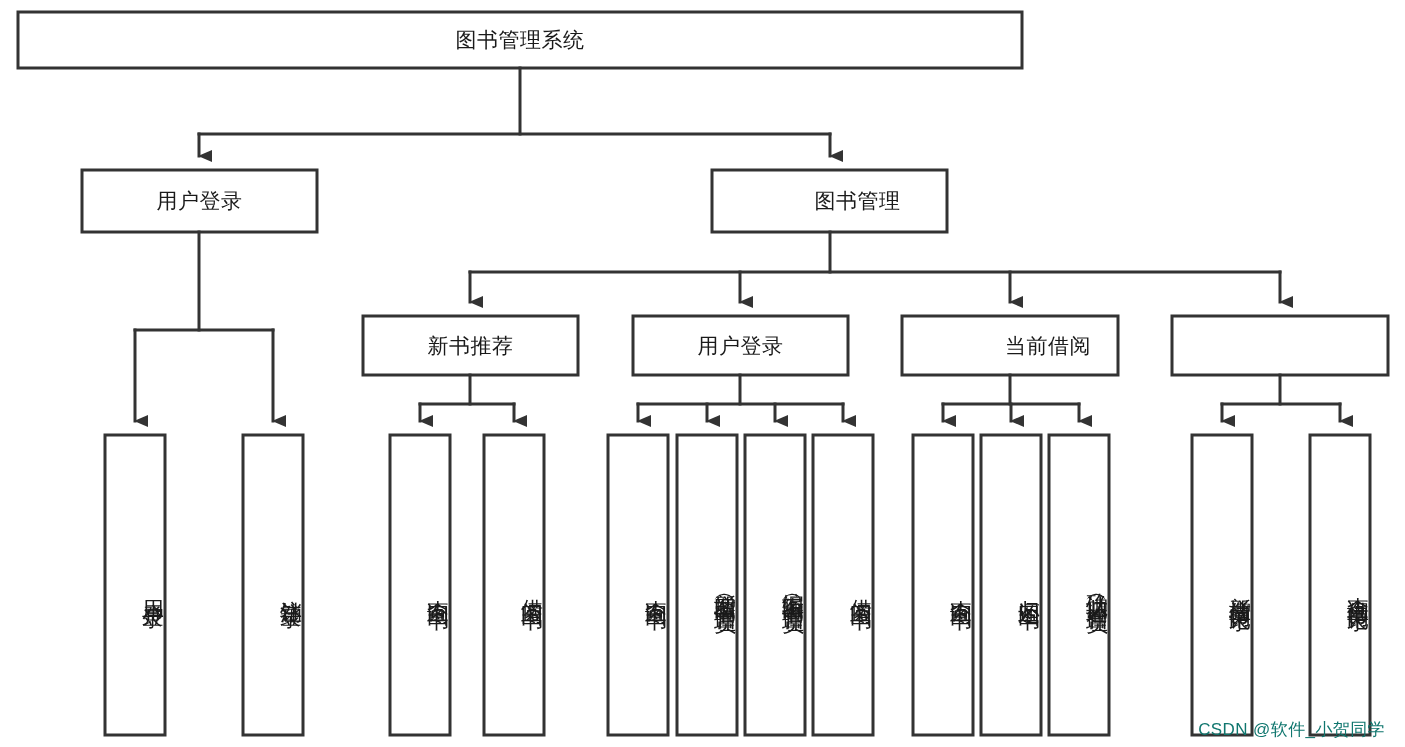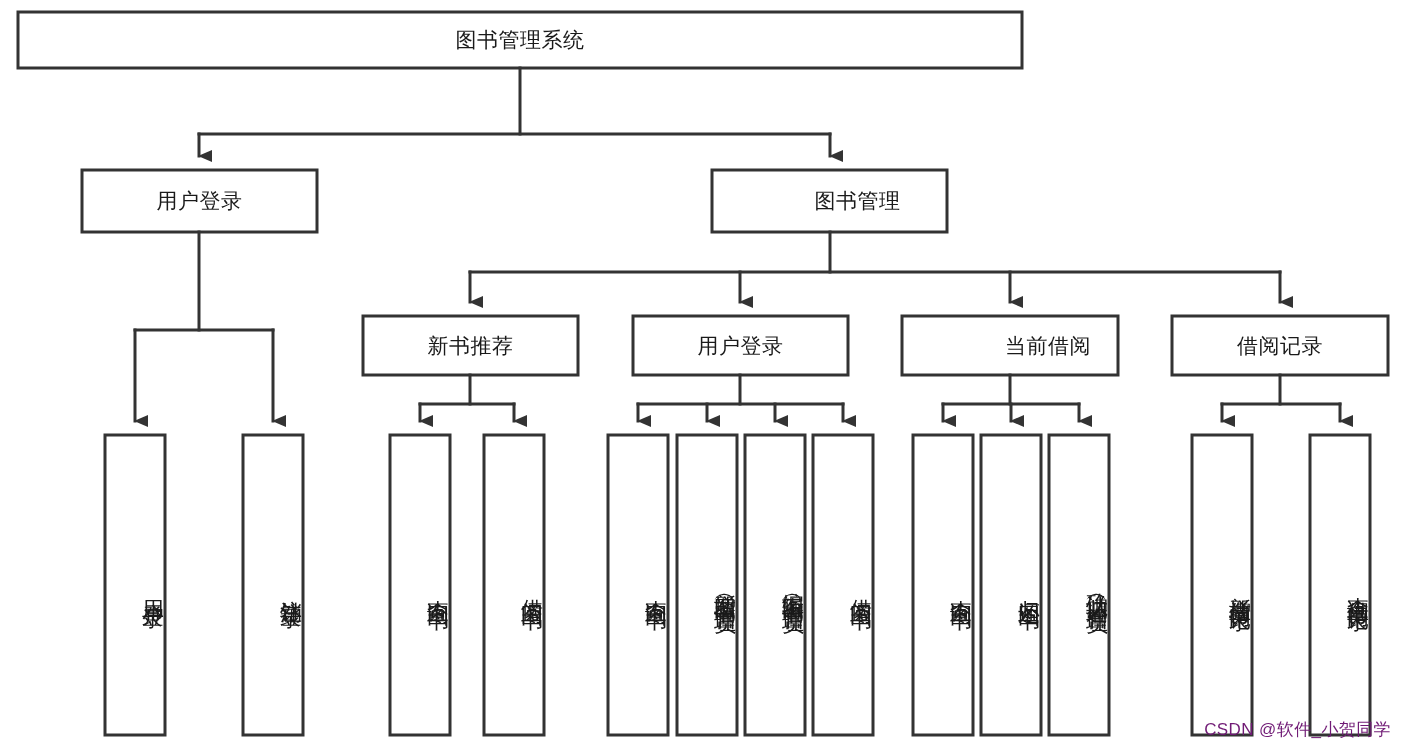--- a/index.html
+++ b/index.html
@@ -57,24 +57,24 @@
     writing-mode: vertical-rl;
     text-orientation: upright;
     align-items: flex-start;
     justify-content: center;
     padding-top: 6px;
     letter-spacing: 3px;
     font-size: 22px;
   }
   .watermark {
     position: absolute;
-    right: 14px;
+    right: 20px;
     bottom: 6px;
     font-size: 17px;
-    color: #701a75;
+    color: #0f766e;
     font-family: "Liberation Sans", "DejaVu Sans", sans-serif;
     white-space: nowrap;
     letter-spacing: 0.4px;
   }
 </style>
 </head>
 <body>
 
 <div id="diagram-root">
 
@@ -155,21 +155,20 @@
   </svg>
 
   <div class="node-label" style="left:18px; top:12px; width:1004px; height:56px;">图书管理系统</div>
 
   <div class="node-label" style="left:82px; top:170px; width:235px; height:62px;">用户登录</div>
   <div class="node-label" style="left:712px; top:170px; width:235px; height:62px;margin-left:28px;">图书管理</div>
 
   <div class="node-label" style="left:363px; top:316px; width:215px; height:59px;">新书推荐</div>
   <div class="node-label" style="left:633px; top:316px; width:215px; height:59px;">用户登录</div>
   <div class="node-label" style="left:902px; top:316px; width:216px; height:59px;margin-left:38px;">当前借阅</div>
-  <div class="node-label" style="left:1172px; top:316px; width:216px; height:59px;">借阅记录</div>
 
   <div class="node-label vertical" style="left:105px; top:435px; width:60px; height:300px;">用户登录</div>
   <div class="node-label vertical" style="left:243px; top:435px; width:60px; height:300px;">注销登录</div>
 
   <div class="node-label vertical" style="left:390px; top:435px; width:60px; height:300px;">查询图书</div>
   <div class="node-label vertical" style="left:484px; top:435px; width:60px; height:300px;">借阅图书</div>
 
   <div class="node-label vertical" style="left:608px; top:435px; width:60px; height:300px;">查询图书</div>
   <div class="node-label vertical" style="left:677px; top:435px; width:60px; height:300px;">新增图书（管理员）</div>
   <div class="node-label vertical" style="left:745px; top:435px; width:60px; height:300px;">编辑图书（管理员）</div>

